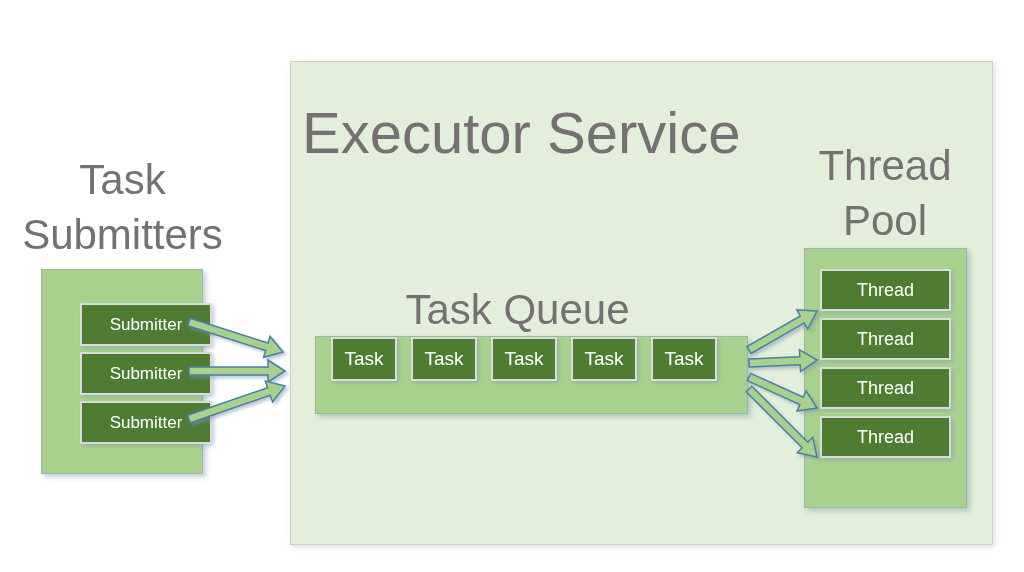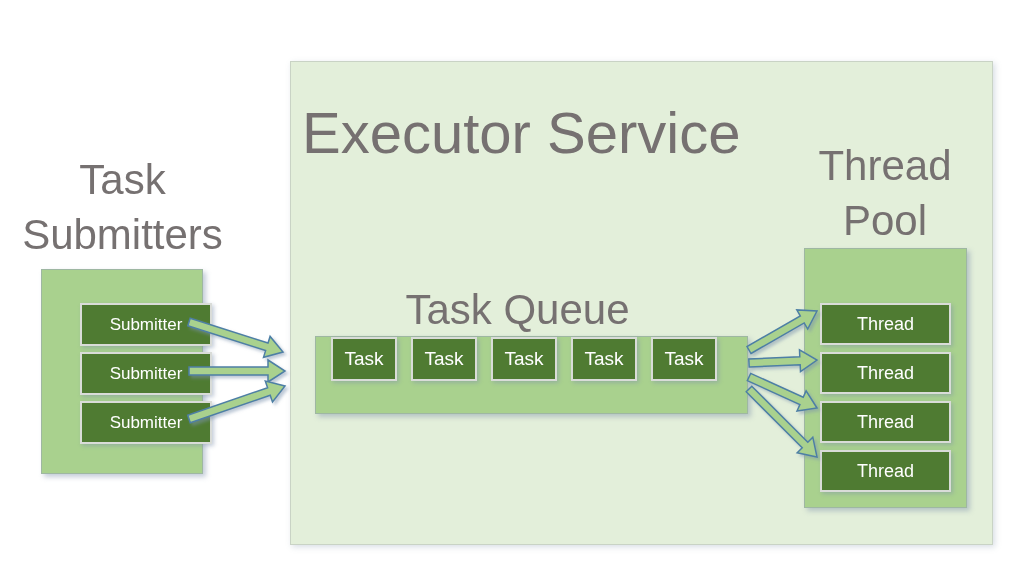--- a/index.html
+++ b/index.html
@@ -59,21 +59,21 @@
     padding-top:33px; gap:6px;padding-left:48px;
   }
   .queue-container{
     left:315px; top:336px; width:433px; height:78px;
     display:flex; flex-direction:row; 
     padding-left:15px; gap:14px;
   }
   .pool-container{
     left:804px; top:248px; width:163px; height:260px;
     display:flex; flex-direction:column; align-items:center;
-    padding-top:54px; gap:7px;
+    padding-top:20px; gap:7px;
   }
 
   
   .dark-box{
     background:var(--box-dark);
     border:2px solid #d9dcd8;
     box-shadow:2px 2px 4px rgba(125,145,170,0.45);
     color:var(--box-text);
     display:flex; align-items:center; justify-content:center;
     flex:0 0 auto;

